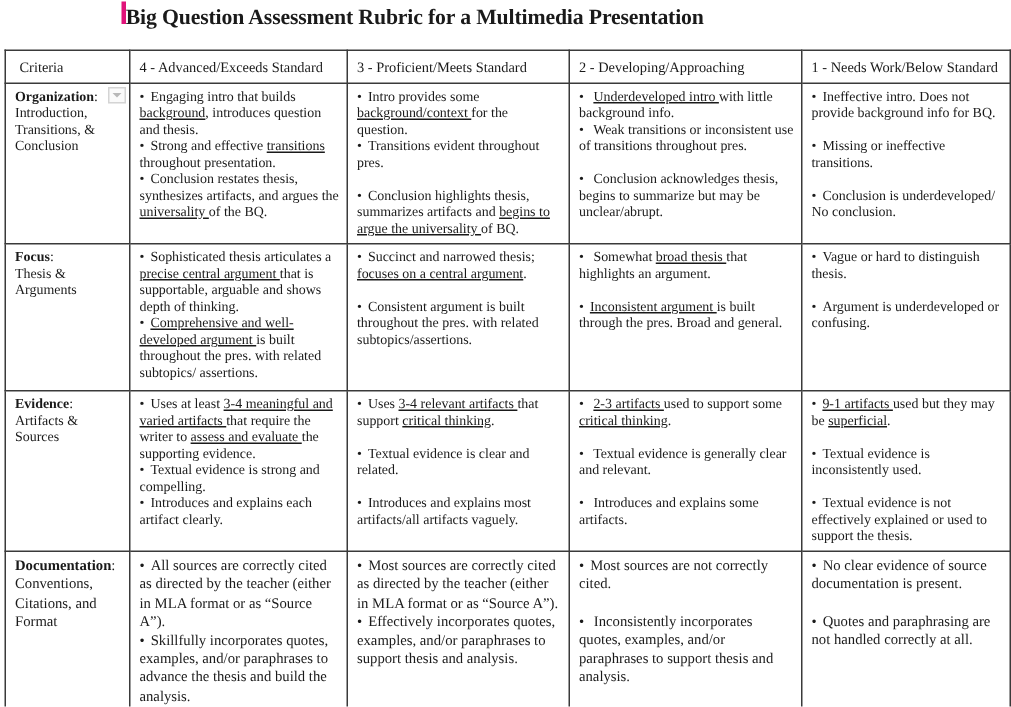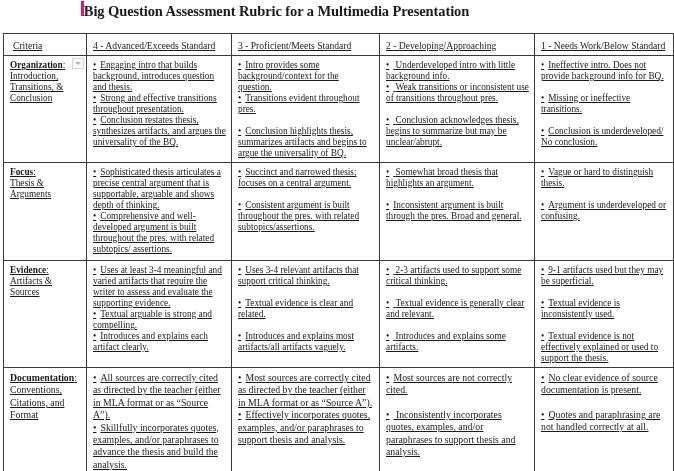--- a/index.html
+++ b/index.html
@@ -22,21 +22,20 @@
     border-collapse: collapse; table-layout: fixed;
     width: 670px;
   }
   table.rubric th, table.rubric td {
     border: 1.5px solid #3a3a3a;
     vertical-align: top;
     font-size: 9.3px; line-height: 11px;
     padding: 4px 5px 3px 6px;
     font-weight: normal;
     overflow: hidden;
-    text-decoration: underline;
   }
   table.rubric th {
     font-size: 9.6px; height: 13px; padding: 6px 5px 2px 6px;
     text-align: left; white-space: nowrap;
   }
   table.rubric th.crit { padding-left: 9px; }
   col.c0 { width: 83px; }
   col.c1 { width: 145px; }
   col.c2 { width: 148px; }
   col.c3 { width: 155px; }
@@ -150,21 +149,21 @@
     </tr>
 
     <tr class="r-evid">
       <td class="crit-cell">
         <span class="crit-name">Evidence</span><span>:</span><br>
         <span>Artifacts &amp;</span><br>
         <span>Sources</span>
       </td>
       <td>
         <span class="item"><span class="b">•</span><span>Uses at least </span><u>3-4 meaningful and varied artifacts </u><span>that require the writer to </span><u>assess and evaluate </u><span>the supporting evidence.</span></span>
-        <span class="item"><span class="b">•</span><span>Textual arguable is strong and compelling.</span></span>
+        <span class="item"><span class="b">•</span><span>Textual evidence is strong and compelling.</span></span>
         <span class="item"><span class="b">•</span><span>Introduces and explains each artifact clearly.</span></span>
       </td>
       <td>
         <span class="item"><span class="b">•</span><span>Uses </span><u>3-4 relevant artifacts </u><span>that support </span><u>critical thinking</u><span>.</span></span>
         <span class="gap"></span>
         <span class="item"><span class="b">•</span><span>Textual evidence is clear and related.</span></span>
         <span class="gap"></span>
         <span class="item"><span class="b">•</span><span>Introduces and explains most artifacts/all artifacts vaguely.</span></span>
       </td>
       <td>

